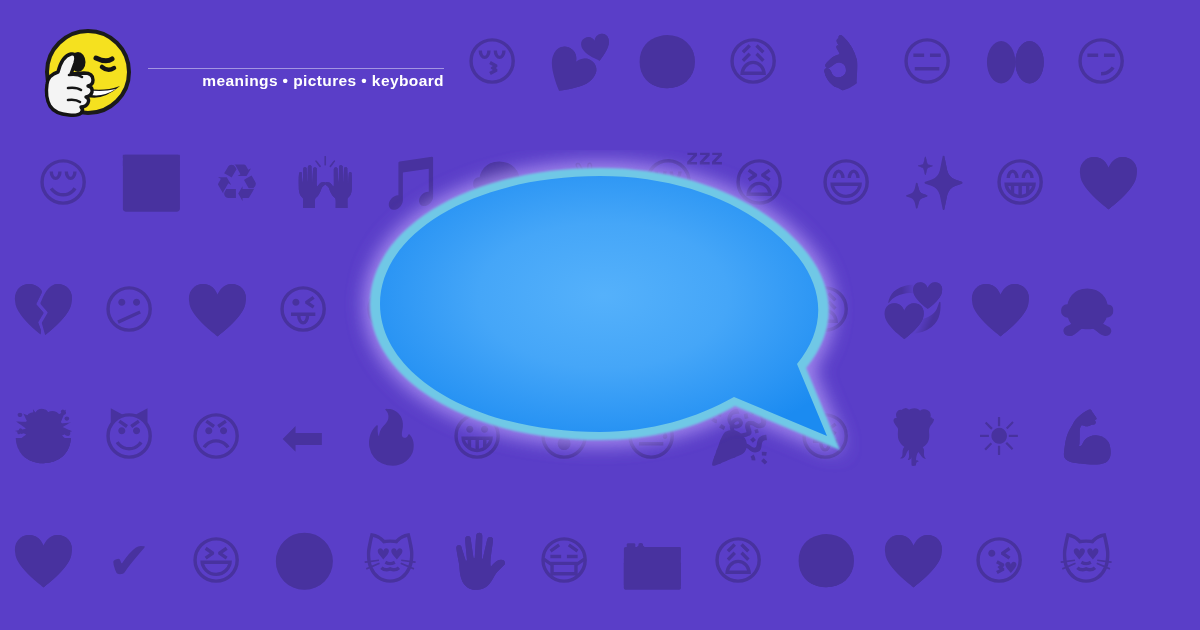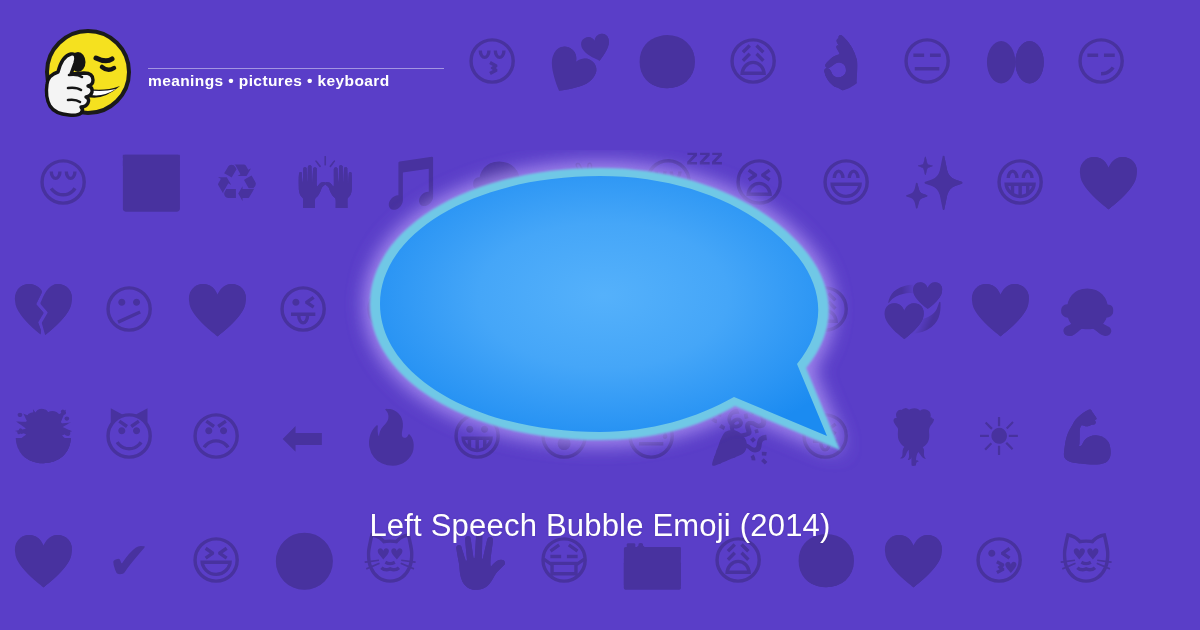--- a/index.html
+++ b/index.html
@@ -84,20 +84,21 @@
     margin: 4px 0 3px 2px;
     width: 296px;
   }
   #logo-tagline {
     font-size: 15.5px;
     font-weight: 700;
     color: #ffffff;
     letter-spacing: .4px;
     margin-left: 2px;
     white-space: nowrap;
+    text-align: right;
   }
 
   
   #bubble-stage {
     position: absolute;
     left: 0;
     top: 150px;
     width: 1200px;
     height: 330px;
     z-index: 3;
@@ -381,15 +382,14 @@
                C 686 26, 760 58, 799 108
                C 825 142, 825 180, 797 214
                L 827 286
                L 734 247
                C 697 268, 650 282, 600 282
                C 474 282, 380 225, 380 154
                C 380 83, 474 26, 600 26 Z" fill="url(#bubbleFill)"></path>
     </svg>
   </div>
 
-  <div id="caption">Left Speech Bubble Emoji (2014)</div>
 
 </div>
 
 </body></html>

